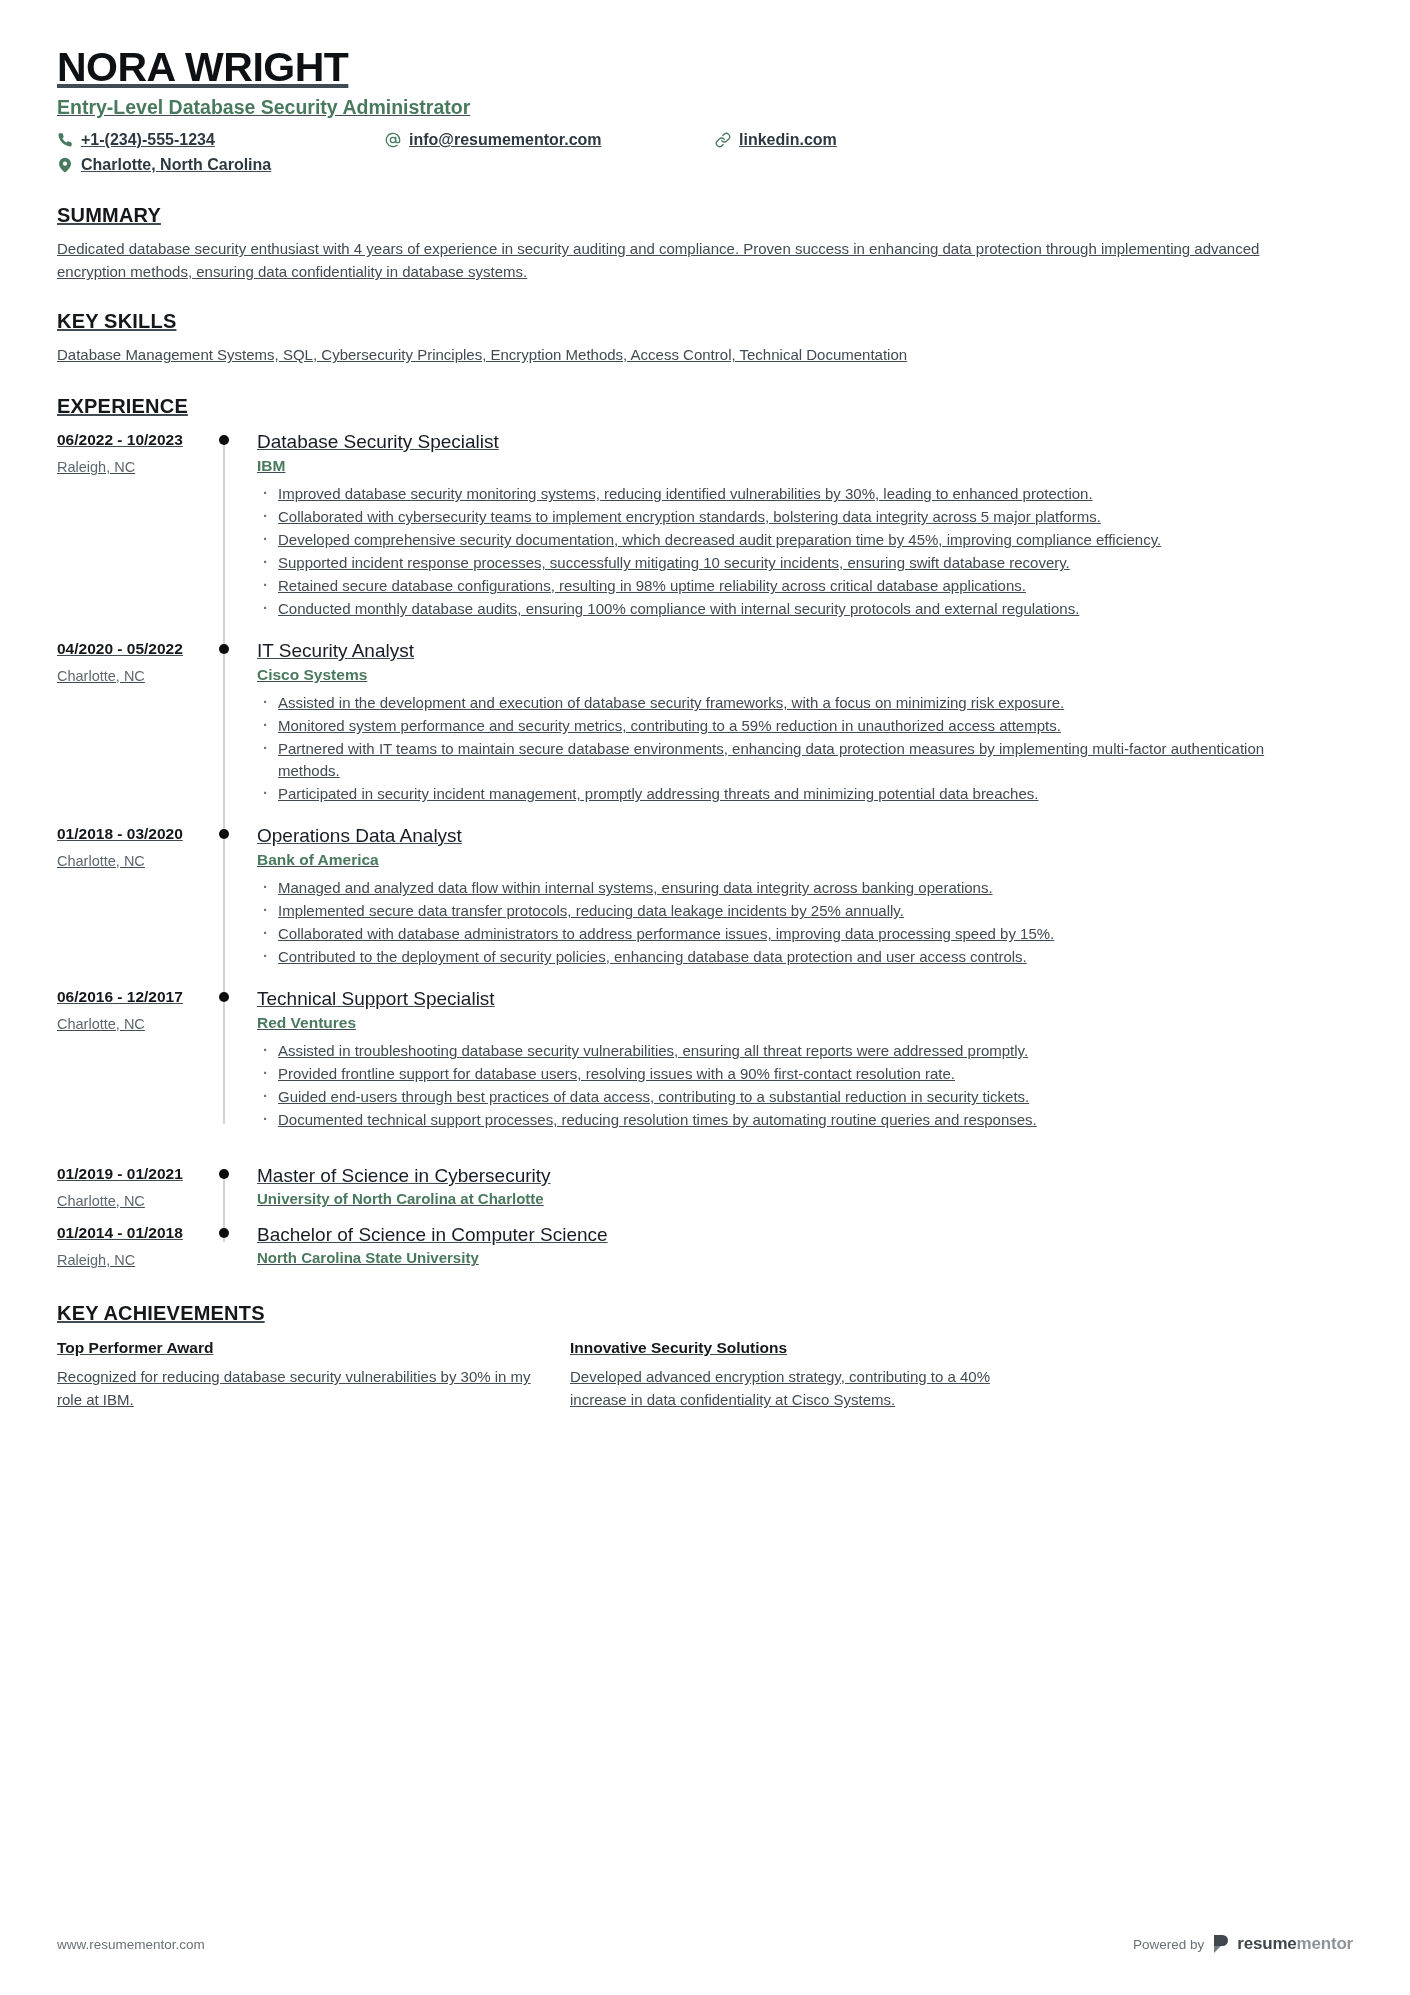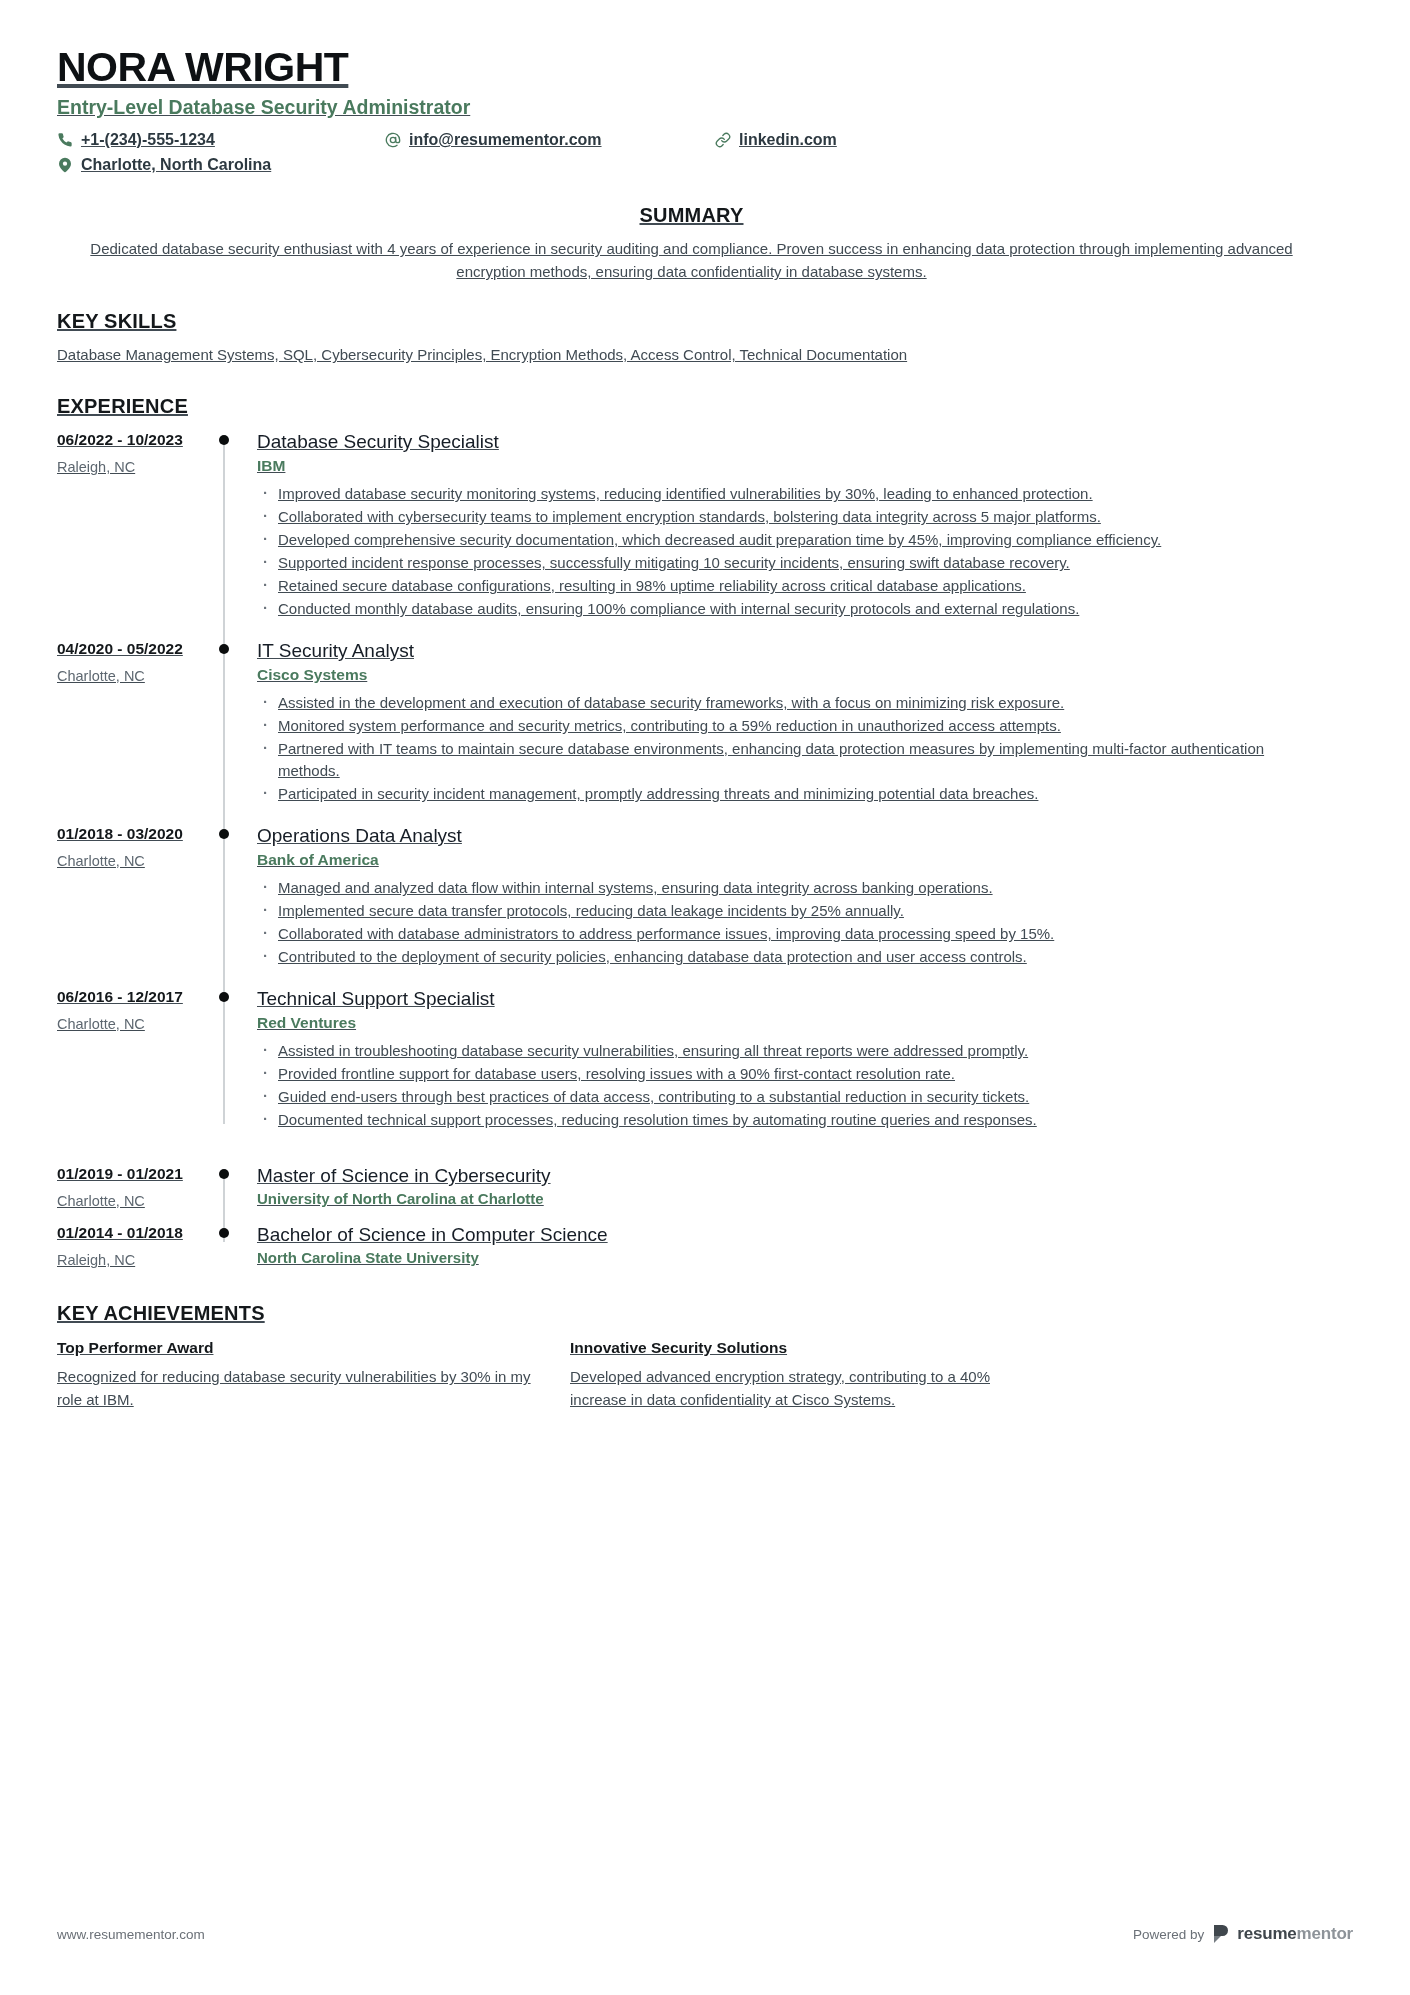--- a/index.html
+++ b/index.html
@@ -13,21 +13,21 @@
   
   .name { font-size:41px; font-weight:800; letter-spacing:-0.5px; color:#0e1114; line-height:1.05; }
   .role-title { font-size:19.5px; font-weight:700; color:var(--accent,#4a7a5e); margin-top:7px; }
   .contact-grid { margin-top:12px; display:grid; grid-template-columns:328px 330px 1fr; row-gap:7px; }
   .contact-item { display:flex; align-items:center; gap:8px; font-size:16px; font-weight:700; color:#2d3941; text-decoration:none; }
   .contact-item svg { display:block; }
   .icon { width:16px; height:16px; flex:0 0 16px; }
 
   
   .section-heading { font-size:20px; font-weight:800; color:var(--heading,#14181b); letter-spacing:0.2px; }
-  .summary-section { margin-top:30px;text-align:center; }
+  .summary-section { margin-top:30px; }
   .body-text { font-size:15px; line-height:23px; color:var(--body-text,#414b53); margin-top:10px; }
   .skills-section { margin-top:27px; }
   .experience-section { margin-top:29px; }
 
   
   .entries { position:relative; margin-top:12px; }
   .entries.with-line::before {
     content:''; position:absolute; left:166px; top:10px; bottom:8px; width:1.5px;
     background:var(--timeline,#cfd3d6);
   }
@@ -52,21 +52,21 @@
   .edu-entry { margin-bottom:14px; }
   .edu-school { margin-top:2px; font-size:15px; font-weight:700; color:var(--accent,#4a7a5e); }
 
   
   .achievements-section { margin-top:34px; }
   .ach-grid { display:grid; grid-template-columns:513px 1fr; margin-top:14px; }
   .ach-title { font-size:15.5px; font-weight:700; color:#14181b; }
   .ach-text { margin-top:8px; font-size:15px; line-height:23px; color:var(--body-text,#414b53); max-width:475px; }
 
   
-  .footer { position:absolute; left:57px; right:57px; bottom:54px; display:flex; justify-content:space-between; align-items:center; }
+  .footer { position:absolute; left:57px; right:57px; bottom:44px; display:flex; justify-content:space-between; align-items:center; }
   .footer-site { font-size:13.5px; color:var(--footer-text,#6a7077); text-decoration:none; }
   .footer-right { display:flex; align-items:center; gap:6px; }
   .powered-by { font-size:13.5px; color:var(--footer-text,#6a7077); }
   .logo { display:flex; align-items:center; gap:5px; }
   .logo-text { font-size:17px; letter-spacing:-0.2px; }
   .logo-bold { font-weight:700; color:var(--logo-dark,#40474d); }
   .logo-light { font-weight:700; color:var(--logo-light,#8d9399); }
 </style>
 </head>
 <body>

